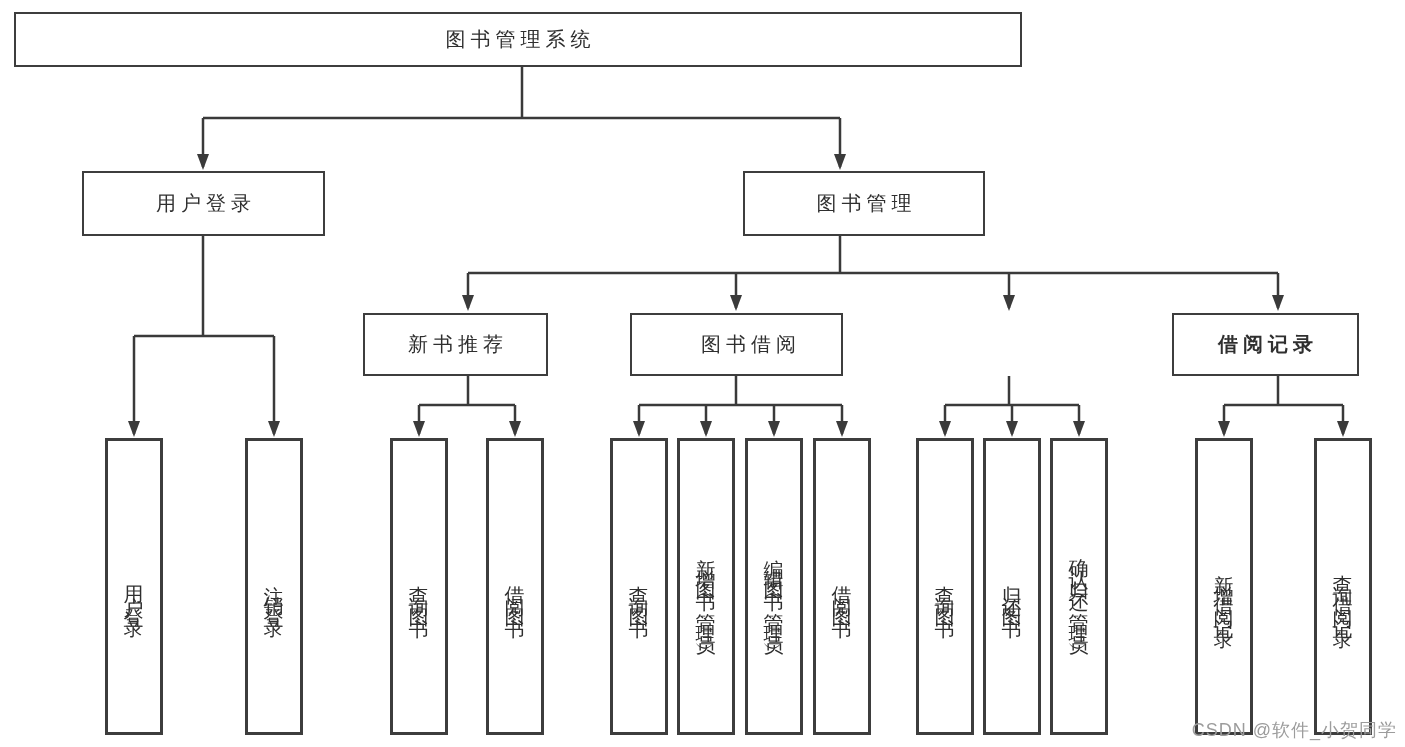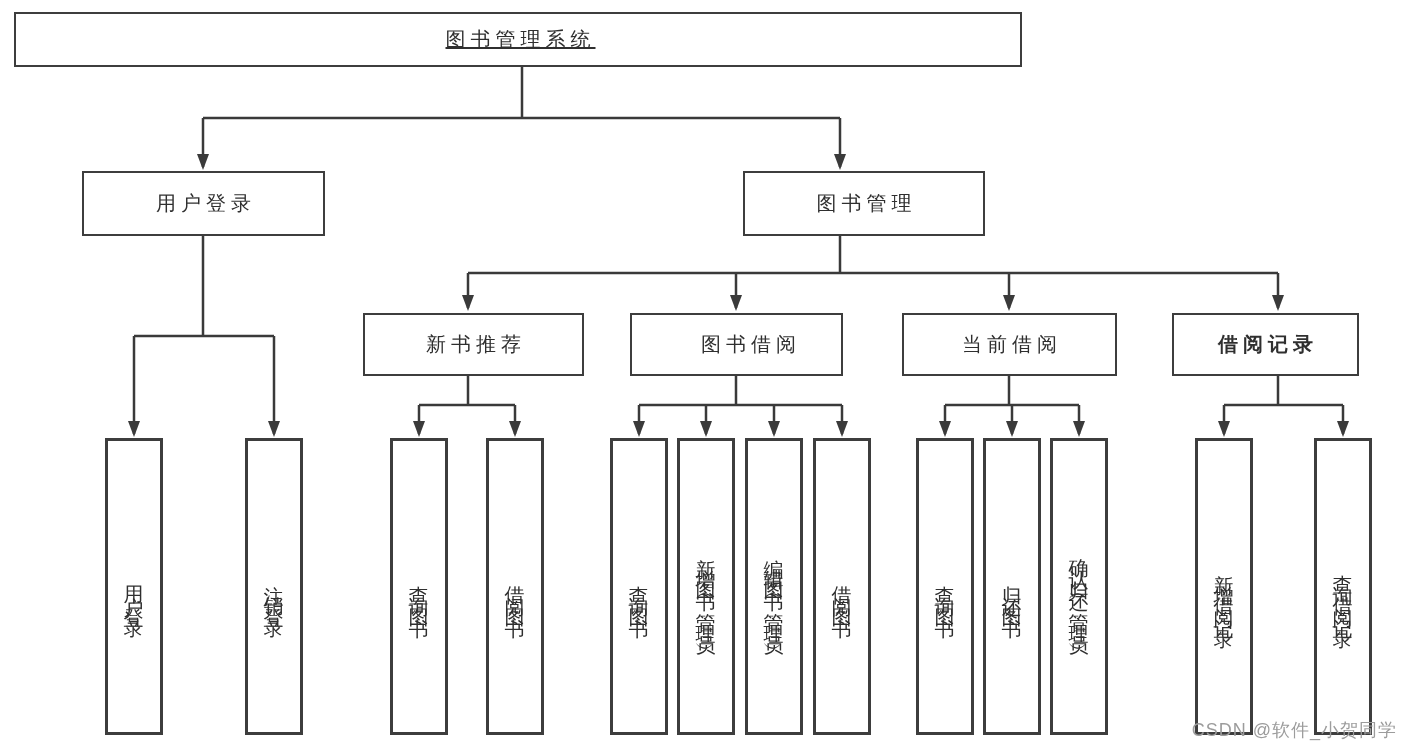--- a/index.html
+++ b/index.html
@@ -112,39 +112,36 @@
       <path d="M1079,405 V434" marker-end="url(#arw)"></path>
     </g>
 
     <g>
       <path d="M1278,376 V405 M1224,405 H1343"></path>
       <path d="M1224,405 V434" marker-end="url(#arw)"></path>
       <path d="M1343,405 V434" marker-end="url(#arw)"></path>
     </g>
   </svg>
 
-  <div class="node hbox" style="left:14px; top:12px; width:1008px; height:55px;text-decoration:underline;">
+  <div class="node hbox" style="left:14px; top:12px; width:1008px; height:55px;">
     <span>图书管理系统</span>
   </div>
 
   <div class="node hbox" style="left:82px; top:171px; width:243px; height:65px;">
     <span>用户登录</span>
   </div>
   <div class="node hbox" style="left:719px; top:171px; width:242px; height:65px;margin-left:24px;">
     <span>图书管理</span>
   </div>
 
-  <div class="node hbox" style="left:363px; top:313px; width:221px; height:63px;">
+  <div class="node hbox" style="left:363px; top:313px; width:185px; height:63px;">
     <span>新书推荐</span>
   </div>
   <div class="node hbox" style="left:630px; top:313px; width:213px; height:63px;padding-left:24px;">
     <span>图书借阅</span>
-  </div>
-  <div class="node hbox" style="left:902px; top:313px; width:215px; height:63px;">
-    <span>当前借阅</span>
   </div>
   <div class="node hbox" style="left:1172px; top:313px; width:187px; height:63px;font-weight:bold;">
     <span>借阅记录</span>
   </div>
 
   <div class="node leaf" style="left:105px; top:438px; width:58px; height:297px;">
     <span>用户登录</span>
   </div>
   <div class="node leaf" style="left:245px; top:438px; width:58px; height:297px;">
     <span>注销登录</span>

